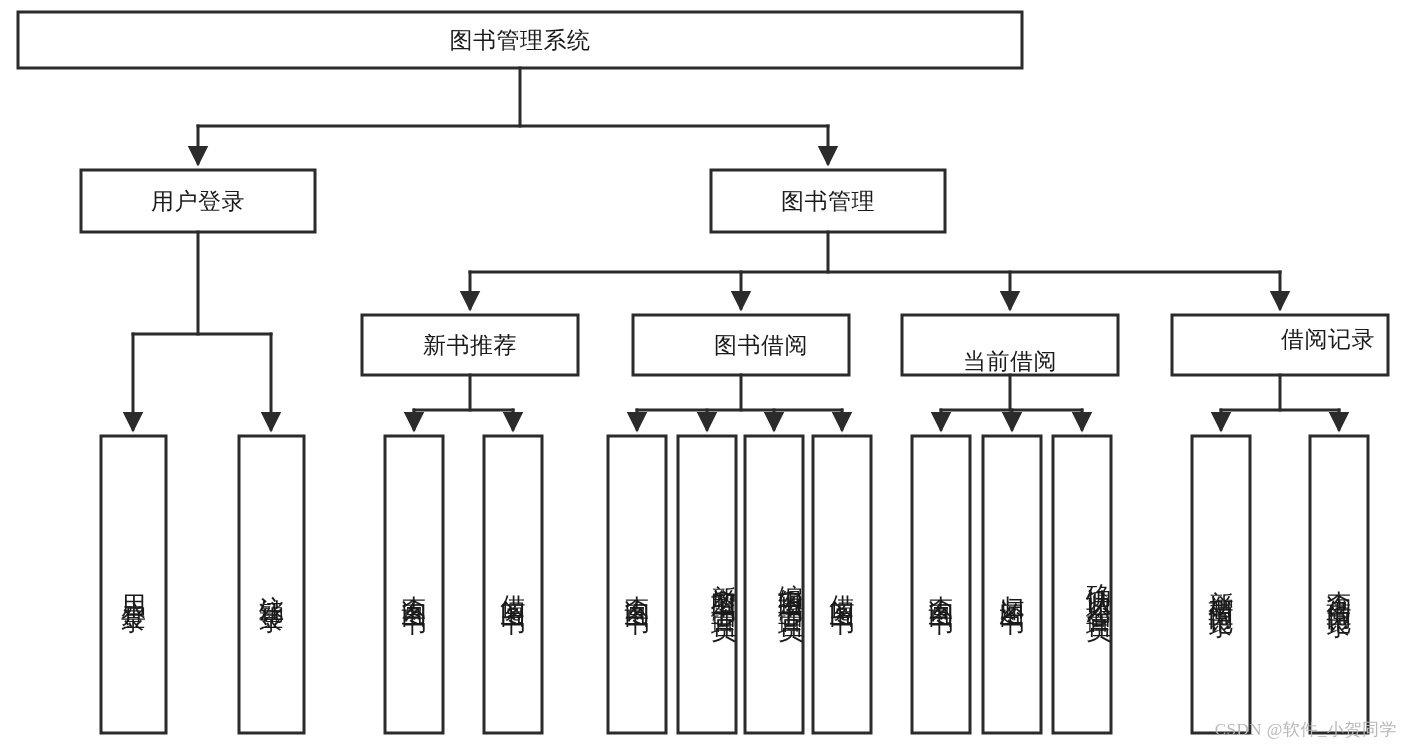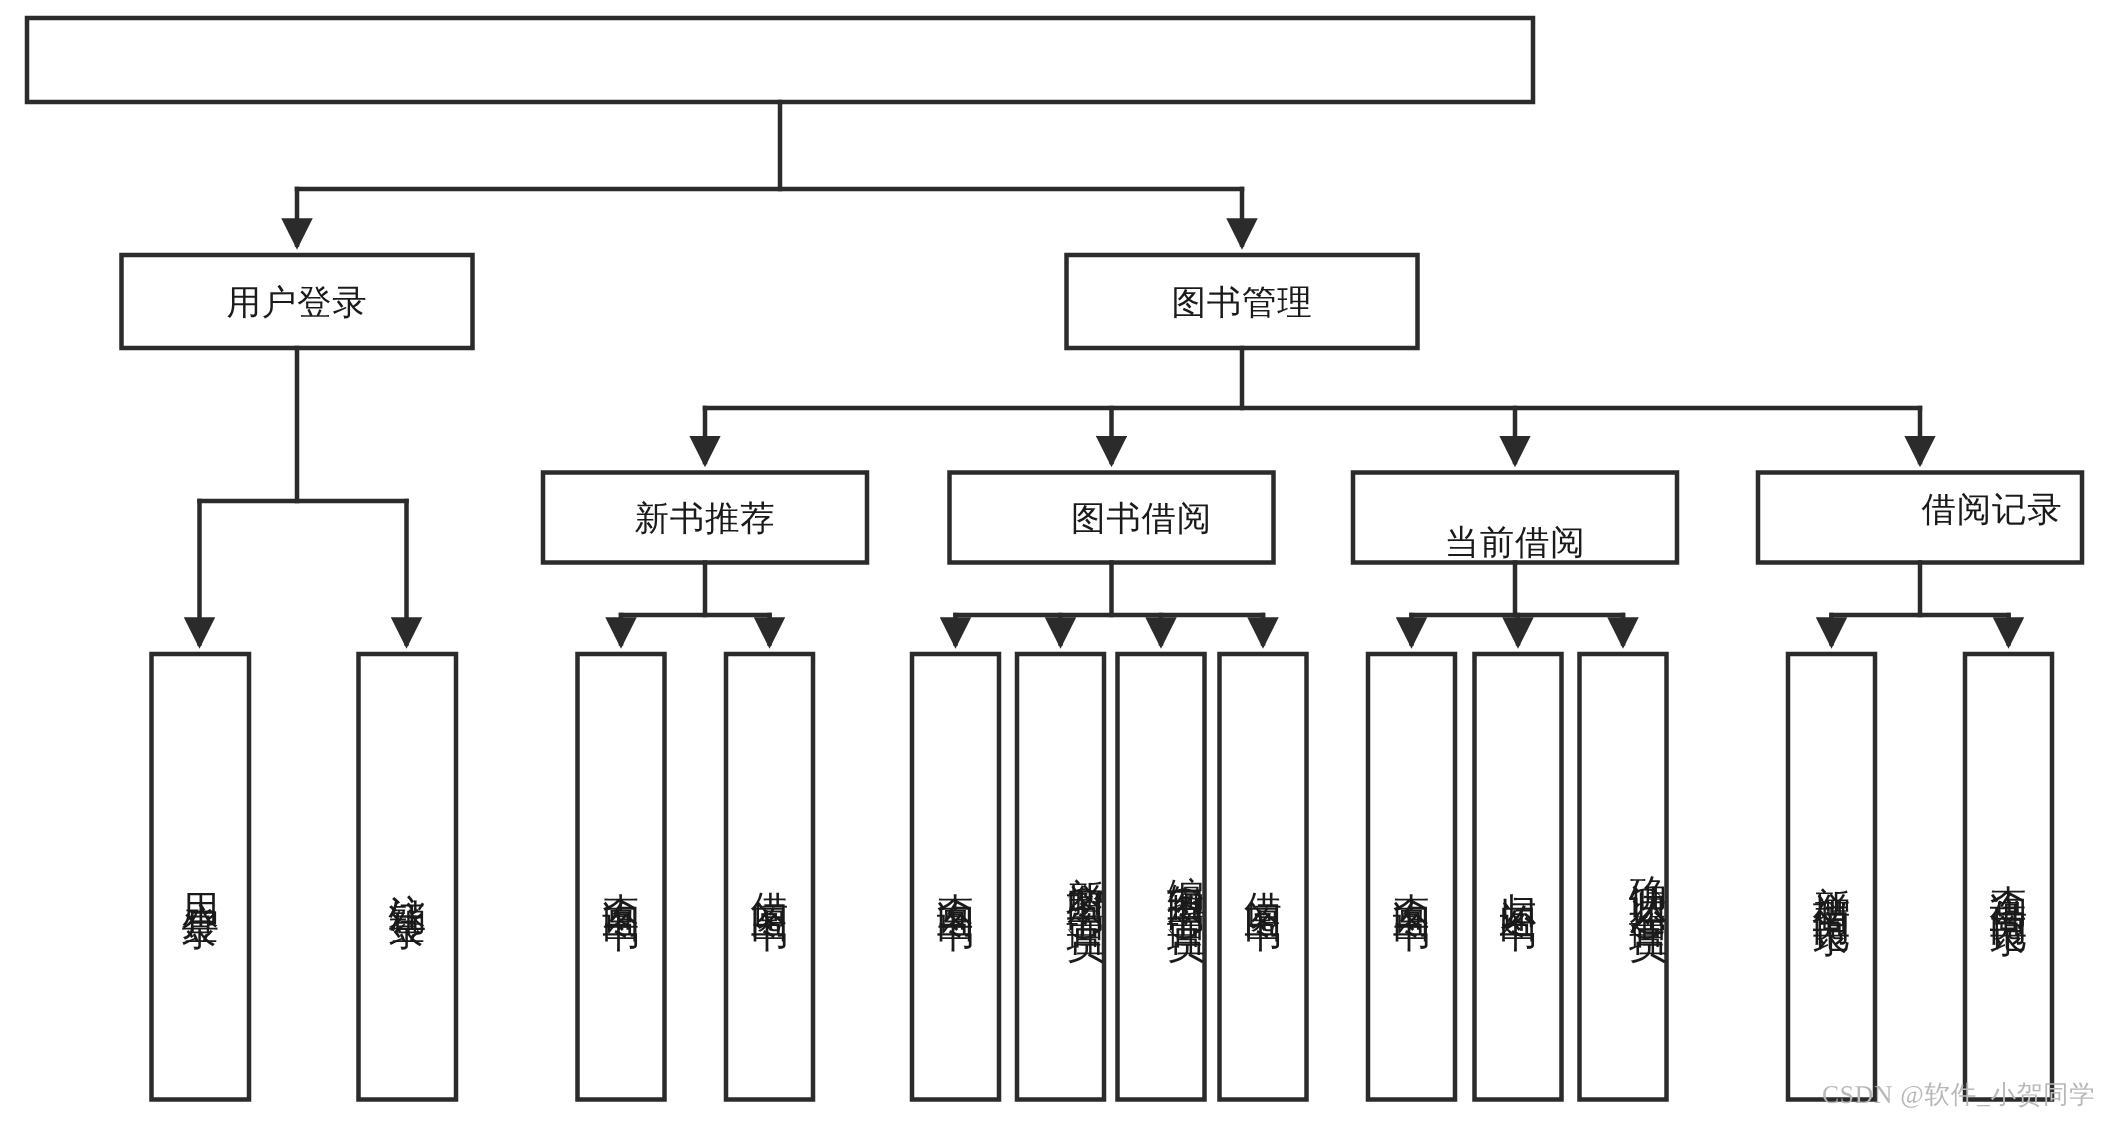--- a/index.html
+++ b/index.html
@@ -154,20 +154,21 @@
     <path class="connector" marker-end="url(#arrow)" d="M 941 410 L 941 429"></path>
     <path class="connector" marker-end="url(#arrow)" d="M 1012 410 L 1012 429"></path>
     <path class="connector" marker-end="url(#arrow)" d="M 1082 410 L 1082 429"></path>
 
     <path class="connector" d="M 1280 375 L 1280 410"></path>
     <path class="connector" d="M 1221 410 L 1339 410"></path>
     <path class="connector" marker-end="url(#arrow)" d="M 1221 410 L 1221 429"></path>
     <path class="connector" marker-end="url(#arrow)" d="M 1339 410 L 1339 429"></path>
   </svg>
 
+  <div class="node-label root-label" style="left:18px; top:12px; width:1004px; height:56px;">图书管理系统</div>
 
   <div class="node-label horiz-label" style="left:81px; top:170px; width:234px; height:62px;">用户登录</div>
   <div class="node-label horiz-label" style="left:711px; top:170px; width:234px; height:62px;">图书管理</div>
 
   <div class="node-label horiz-label" style="left:362px; top:315px; width:216px; height:60px;">新书推荐</div>
   <div class="node-label horiz-label" style="left:633px; top:315px; width:256px; height:60px;">图书借阅</div>
   <div class="node-label horiz-label" style="left:902px; top:331px; width:216px; height:60px;">当前借阅</div>
   <div class="node-label horiz-label" style="left:1172px; top:315px; width:216px; height:48px;padding-left:48px;">借阅记录</div>
 
   <div class="node-label vert-label" style="left:101px; top:436px; width:65px; height:297px;">用户登录</div>

